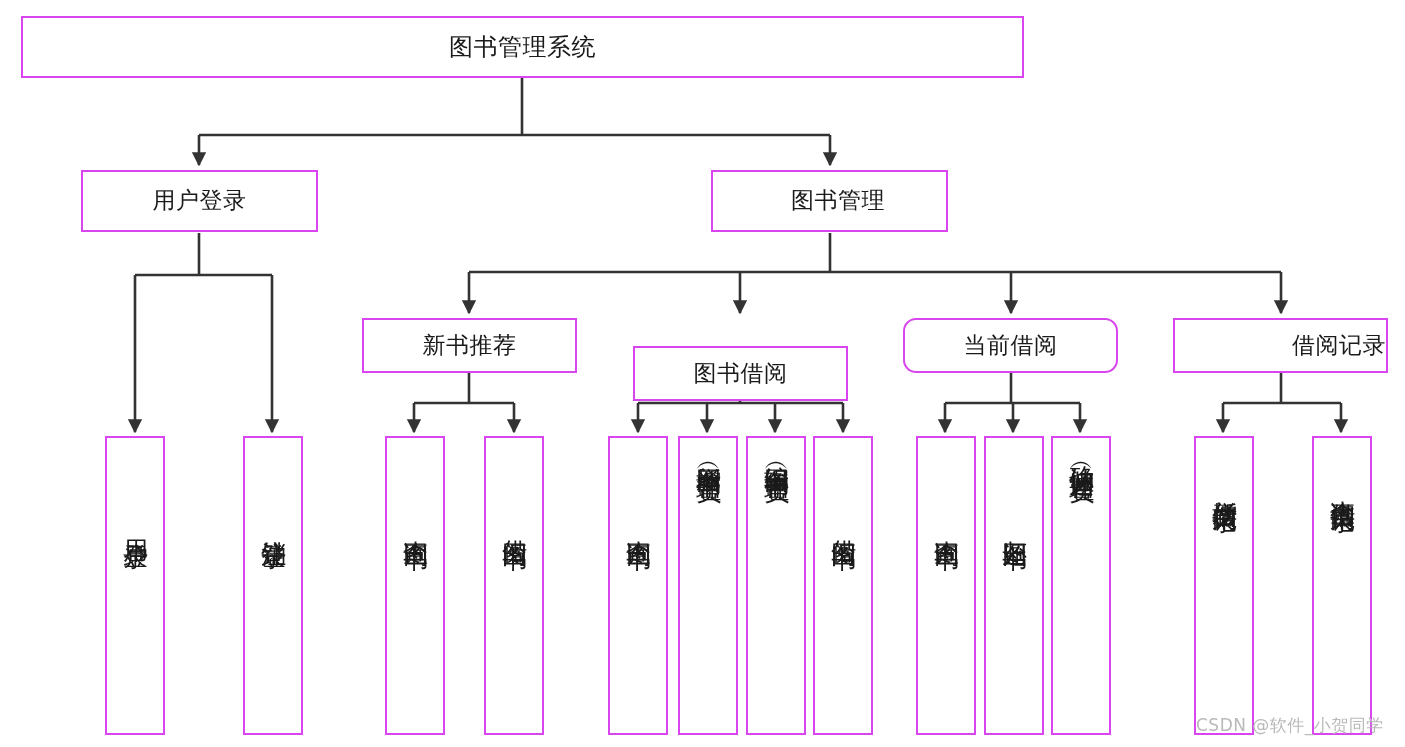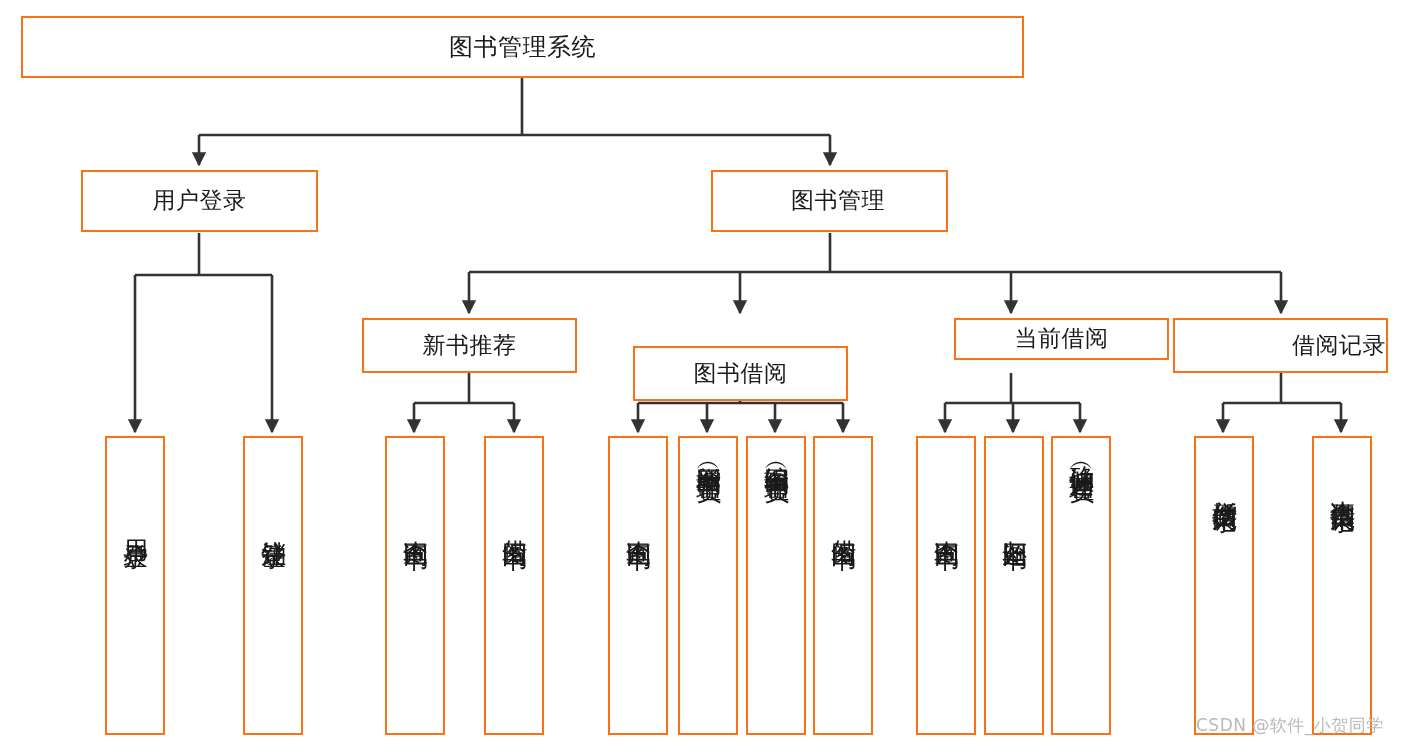--- a/index.html
+++ b/index.html
@@ -25,21 +25,21 @@
     left: 0;
     top: 0;
     width: 1405px;
     height: 747px;
     pointer-events: none;
   }
   .node {
     position: absolute;
     box-sizing: border-box;
     background: #ffffff;
-    border: 2px solid #f97316;
+    border: 2px solid #d946ef;
     display: flex;
     align-items: center;
     justify-content: center;
     overflow: hidden;
   }
   .node .label {
     color: #1a1a1a;
     text-align: center;
     line-height: 1.18;
     white-space: pre;
@@ -135,21 +135,21 @@
   <div class="node horiz" style="left:711px; top:170px; width:237px; height:62px;padding-left:17px;">
     <span class="label">图书管理</span>
   </div>
 
   <div class="node horiz" style="left:362px; top:318px; width:215px; height:55px;justify-content:center;">
     <span class="label">新书推荐</span>
   </div>
   <div class="node horiz" style="left:633px; top:318px; width:215px; height:55px;margin-top:28px;">
     <span class="label">图书借阅</span>
   </div>
-  <div class="node horiz" style="left:954px; top:318px; width:215px; height:42px;">
+  <div class="node horiz" style="left:903px; top:318px; width:215px; height:55px;border-radius:13px;">
     <span class="label">当前借阅</span>
   </div>
   <div class="node horiz" style="left:1173px; top:318px; width:215px; height:55px;justify-content:flex-end;">
     <span class="label">借阅记录</span>
   </div>
 
   <div class="node vert" style="left:105px; top:436px; width:60px; height:299px; padding-top:82px;">
     <span class="label">用户登录</span>
   </div>
   <div class="node vert" style="left:243px; top:436px; width:60px; height:299px; padding-top:82px;">

